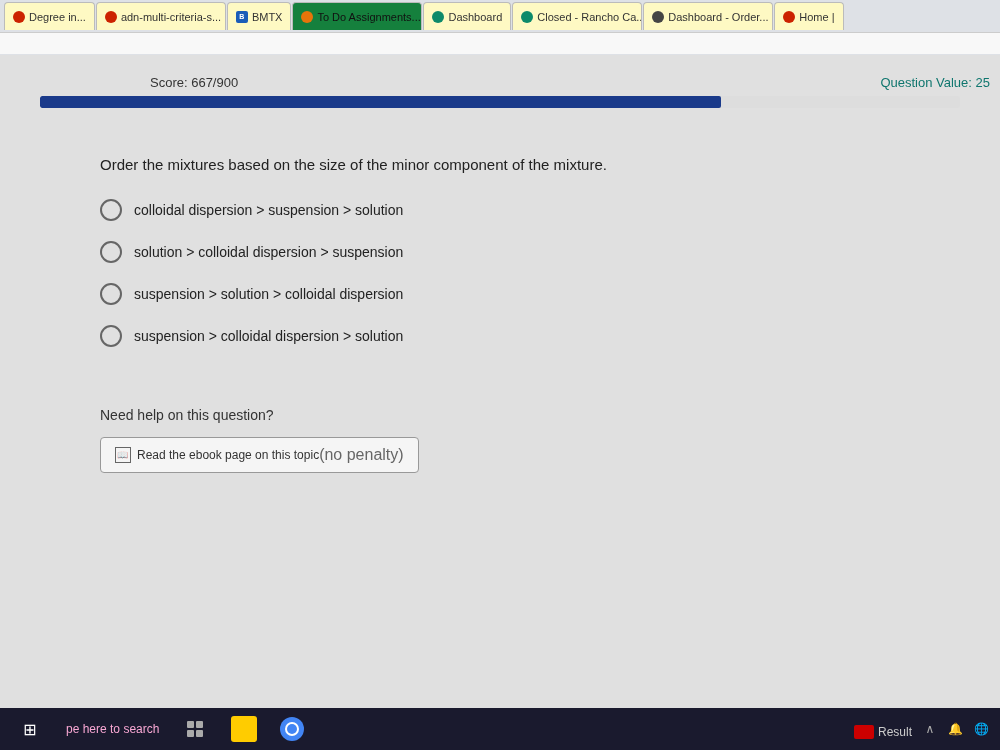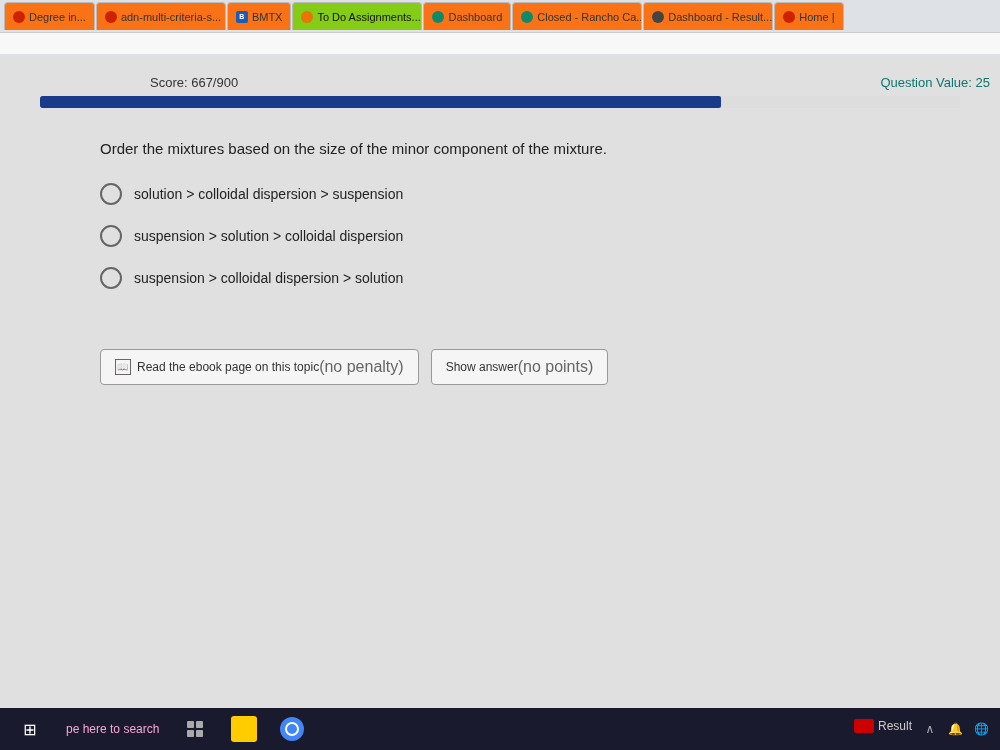--- a/index.html
+++ b/index.html
@@ -28,36 +28,36 @@
       padding: 0 4px;
       gap: 1px;
       overflow: hidden;
     }
 
     .tab {
       display: flex;
       align-items: center;
       height: 28px;
       padding: 0 8px;
-      background: #f97316;
+      background: #fef9c3;
       border-radius: 4px 4px 0 0;
       font-size: 11px;
       color: #333;
       white-space: nowrap;
       max-width: 130px;
       overflow: hidden;
       text-overflow: ellipsis;
       cursor: pointer;
       gap: 4px;
       border: 1px solid #bbb;
       border-bottom: none;
     }
 
     .tab.active {
-      background: #84cc16;
+      background: #15803d;
       color: #111;
     }
 
     .tab-icon {
       width: 12px;
       height: 12px;
       border-radius: 50%;
       flex-shrink: 0;
     }
 
@@ -128,21 +128,21 @@
     }
 
     .progress-bar-fill {
       height: 100%;
       background: #1a3a8a;
       border-radius: 2px;
     }
 
     
     .question-section {
-      margin-top: 30px;
+      margin-top: 46px;
       padding: 0 60px;
     }
 
     .question-text {
       font-size: 15px;
       color: #222;
       margin-bottom: 24px;
       line-height: 1.4;
     }
 
@@ -249,21 +249,21 @@
       height: 28px;
       border-radius: 3px;
       display: flex;
       align-items: center;
       justify-content: center;
     }
 
     .taskbar-right {
       margin-left: auto;
       display: flex;
-      align-items: flex-start;
+      align-items: flex-end;
       gap: 8px;
       padding-left: 37px;
     }
 
     .result-badge {
       display: flex;
       align-items: center;
       gap: 4px;
       color: #ccc;
       font-size: 12px;
@@ -337,21 +337,21 @@
     <div class="tab">
       <div class="tab-icon teal"></div>
       <span>Dashboard</span>
     </div>
     <div class="tab">
       <div class="tab-icon teal"></div>
       <span>Closed - Rancho Ca...</span>
     </div>
     <div class="tab">
       <div class="tab-icon dark"></div>
-      <span>Dashboard - Result...</span>
+      <span>Dashboard - Order...</span>
     </div>
     <div class="tab">
       <div class="tab-icon red"></div>
       <span>Home |</span>
     </div>
   </div>
   <div class="nav-bar"></div>
 </div>
 
 <div class="content-area">
@@ -364,52 +364,51 @@
     <div class="score-section">
       <div class="score-text">Score: 667/900</div>
       <div class="progress-bar-container">
         <div class="progress-bar-fill" style="width: 74%"></div>
       </div>
     </div>
 
     <div class="question-section">
       <div class="question-text">Order the mixtures based on the size of the minor component of the mixture.</div>
 
+      <div class="answer-option">
+        <div class="radio-circle"></div>
+        <span class="option-text">colloidal dispersion &gt; suspension &gt; solution</span>
+      </div>
 
       <div class="answer-option">
         <div class="radio-circle"></div>
         <span class="option-text">solution &gt; colloidal dispersion &gt; suspension</span>
       </div>
 
       <div class="answer-option">
         <div class="radio-circle"></div>
         <span class="option-text">suspension &gt; solution &gt; colloidal dispersion</span>
       </div>
 
       <div class="answer-option">
         <div class="radio-circle"></div>
         <span class="option-text">suspension &gt; colloidal dispersion &gt; solution</span>
       </div>
     </div>
 
     <div class="help-section">
+      <div class="help-title">Need help on this question?</div>
       <div class="help-buttons">
         <button class="help-btn">
           <div class="btn-icon">📖</div>
           <div class="btn-label">
             <span>Read the ebook page on this topic</span>
             <span class="sub-label">(no penalty)</span>
           </div>
         </button>
-        <button class="help-btn">
-          <div class="btn-label">
-            <span>Show answer</span>
-            <span class="sub-label">(no points)</span>
-          </div>
-        </button>
       </div>
     </div>
 
   </div>
 </div>
 
 <div class="taskbar">
 
   <div class="taskbar-item">
     <div class="taskbar-icon" style="color:#fff; font-size:16px;">⊞</div>

